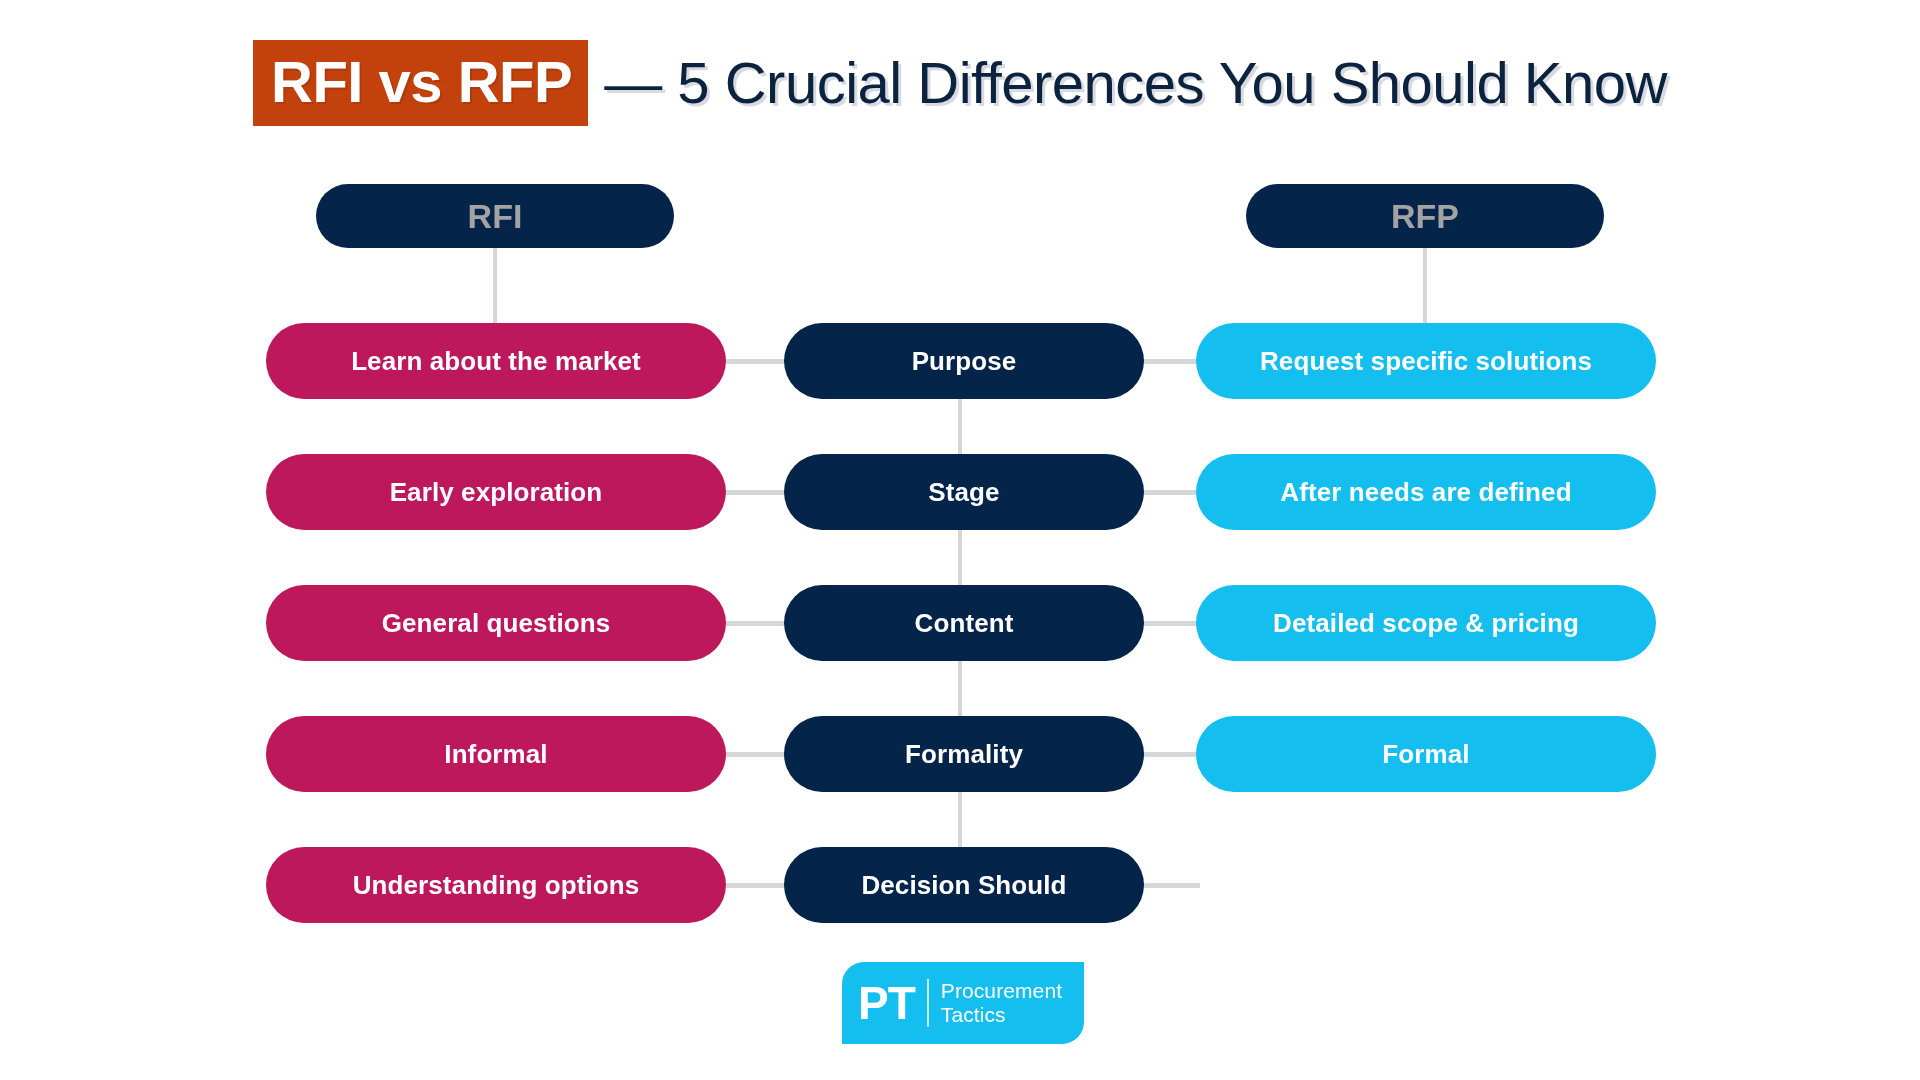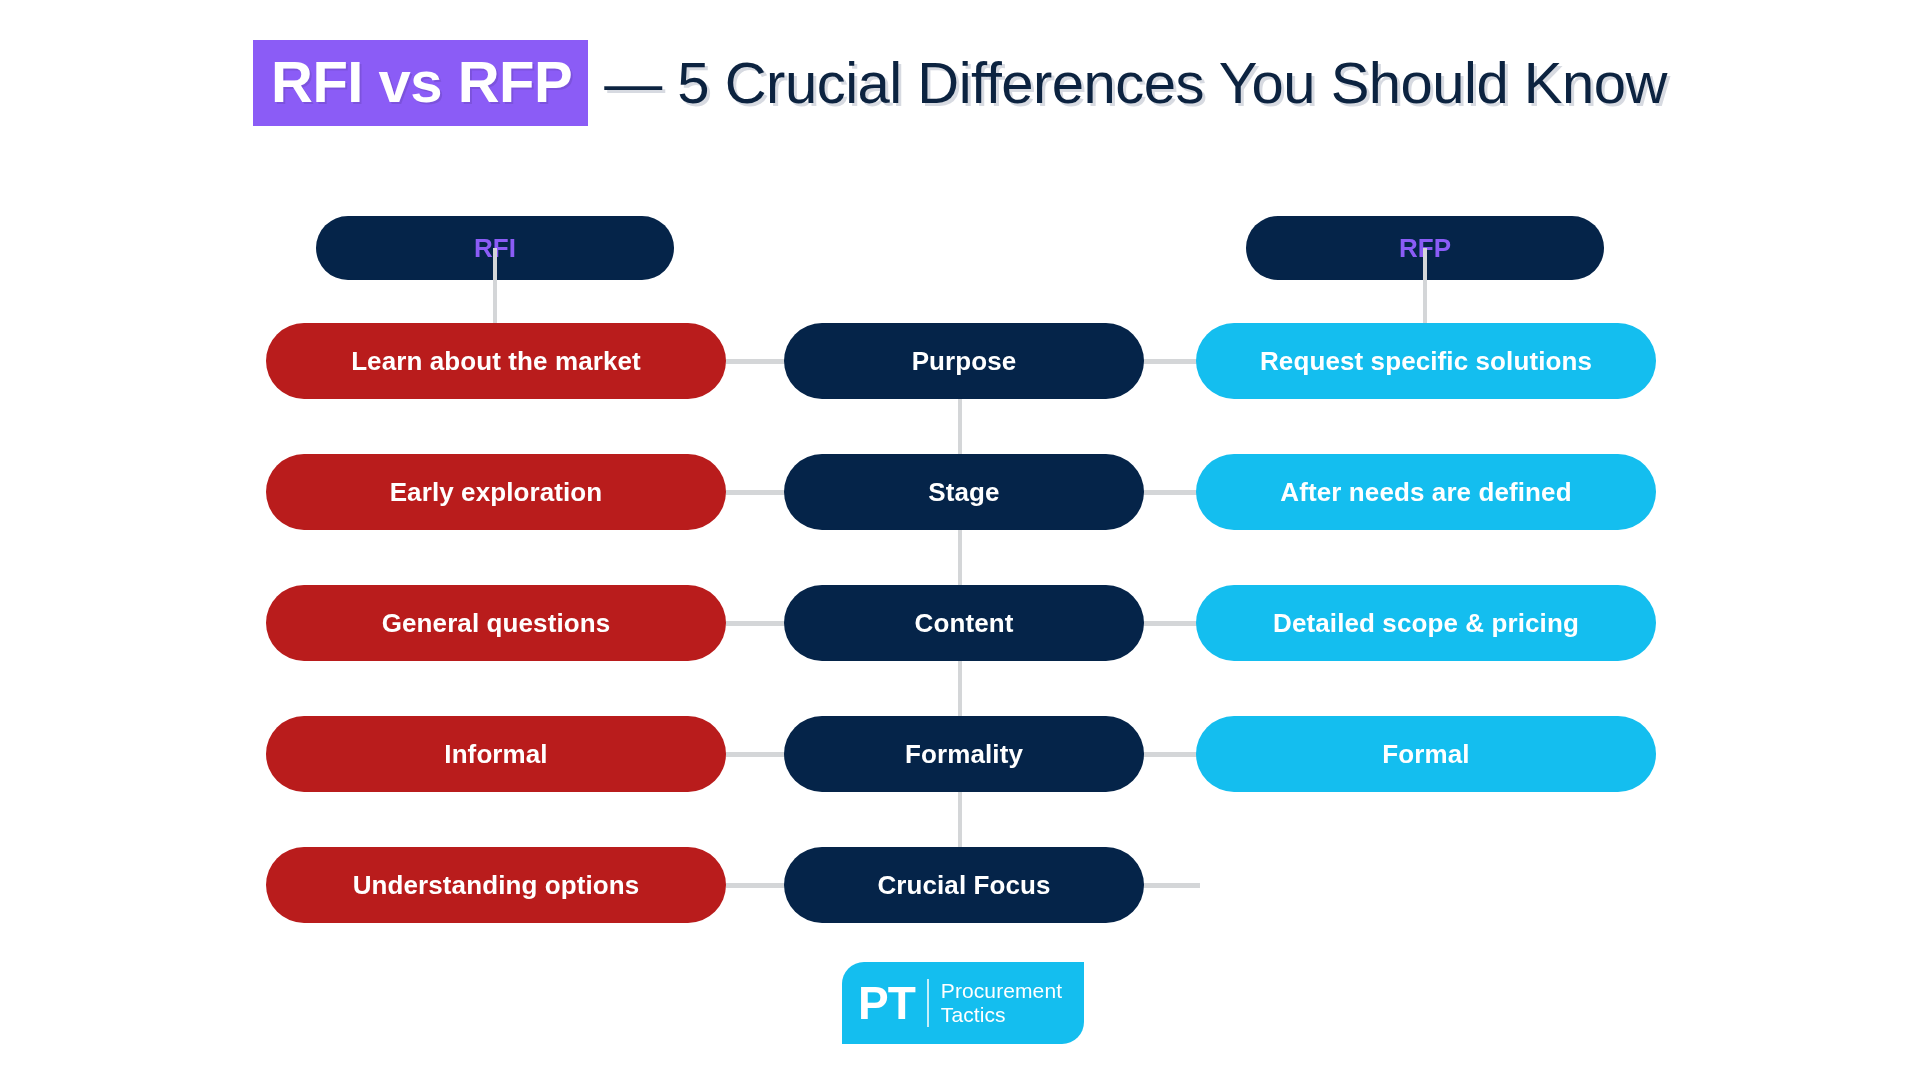--- a/index.html
+++ b/index.html
@@ -25,21 +25,21 @@
     top: 40px;
     left: 0;
     width: 1920px;
     display: flex;
     align-items: center;
     justify-content: center;
     gap: 0px;
     white-space: nowrap;
   }
   .title-highlight {
-    background: #8b5cf6;
+    background: #c2410c;
     color: #ffffff;
     font-size: 58px;
     font-weight: bold;
     line-height: 1;
     padding: 13px 16px 15px 18px;
     letter-spacing: -0.5px;
     text-shadow: 2px 2px 0 rgba(0,0,0,0.10);
   }
   .title-rest {
     color: #0C2340;
@@ -58,27 +58,26 @@
     left: 0;
     width: 1920px;
     height: 64px;
   }
   .head-pill {
     position: absolute;
     top: 0;
     height: 64px;
     background: #052449;
     border-radius: 32px;
-    color: #8b5cf6;
-    font-size: 26px;
-    font-weight: bold;
-    display: flex;
-    align-items: center;
-    justify-content: center;
-    margin-top: 32px;
+    color: #a3a3a3;
+    font-size: 34px;
+    font-weight: bold;
+    display: flex;
+    align-items: center;
+    justify-content: center;
   }
   .head-pill.left  { left: 316px;  width: 358px; }
   .head-pill.right { left: 1246px; width: 358px; }
 
   
   .stem {
     position: absolute;
     width: 4px;
     background: #D4D6D8;
     top: 248px;
@@ -130,21 +129,21 @@
     display: flex;
     align-items: center;
     justify-content: center;
     color: #ffffff;
     font-size: 26px;
     font-weight: bold;
     letter-spacing: 0.1px;
     padding: 0 18px;
     text-align: center;
   }
-  .pill.rfi    { left: 266px;  width: 460px; background: #b91c1c; }
+  .pill.rfi    { left: 266px;  width: 460px; background: #be185d; }
   .pill.center { left: 784px;  width: 360px; background: #052449; }
   .pill.rfp    { left: 1196px; width: 460px; background: #14BEEF; }
 
   
   .logo {
     position: absolute;
     left: 842px;
     top: 962px;
     width: 242px;
     height: 82px;
@@ -235,21 +234,21 @@
       <div class="pill rfi">Informal</div>
       <div class="pill center">Formality</div>
       <div class="pill rfp">Formal</div>
     </div>
 
     <div class="row">
       <div class="hconn l"></div>
       <div class="hconn r"></div>
 
       <div class="pill rfi">Understanding options</div>
-      <div class="pill center">Crucial Focus</div>
+      <div class="pill center">Decision Should</div>
     </div>
 
   </div>
 
   <div class="logo">
     <span class="logo-pt">PT</span>
     <span class="logo-divider"></span>
     <span class="logo-words">
       <span>Procurement</span>
       <span>Tactics</span>

